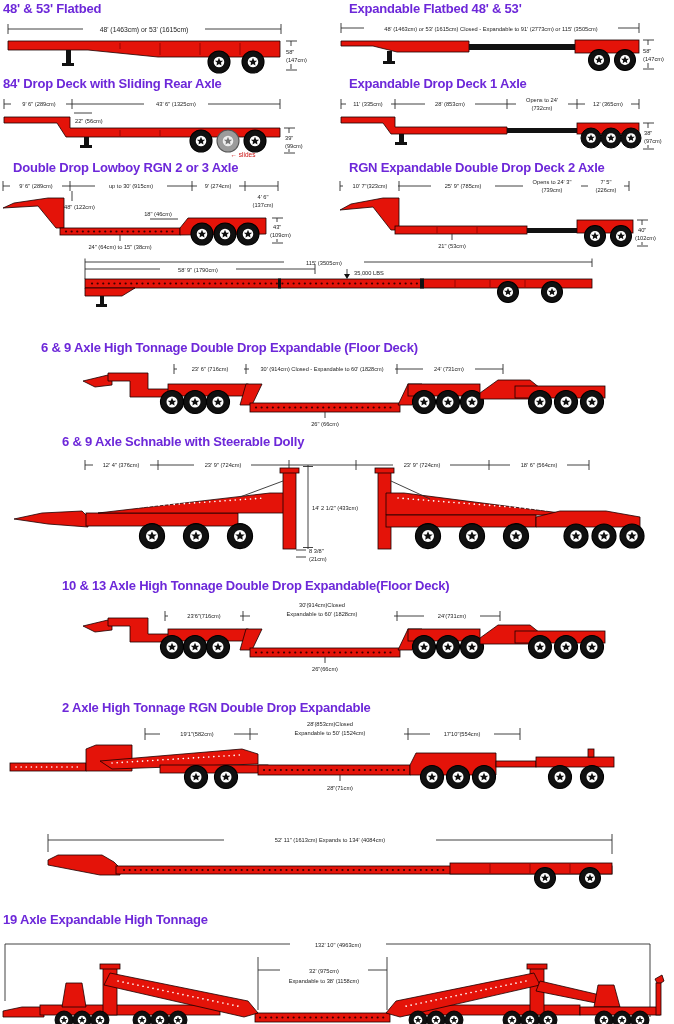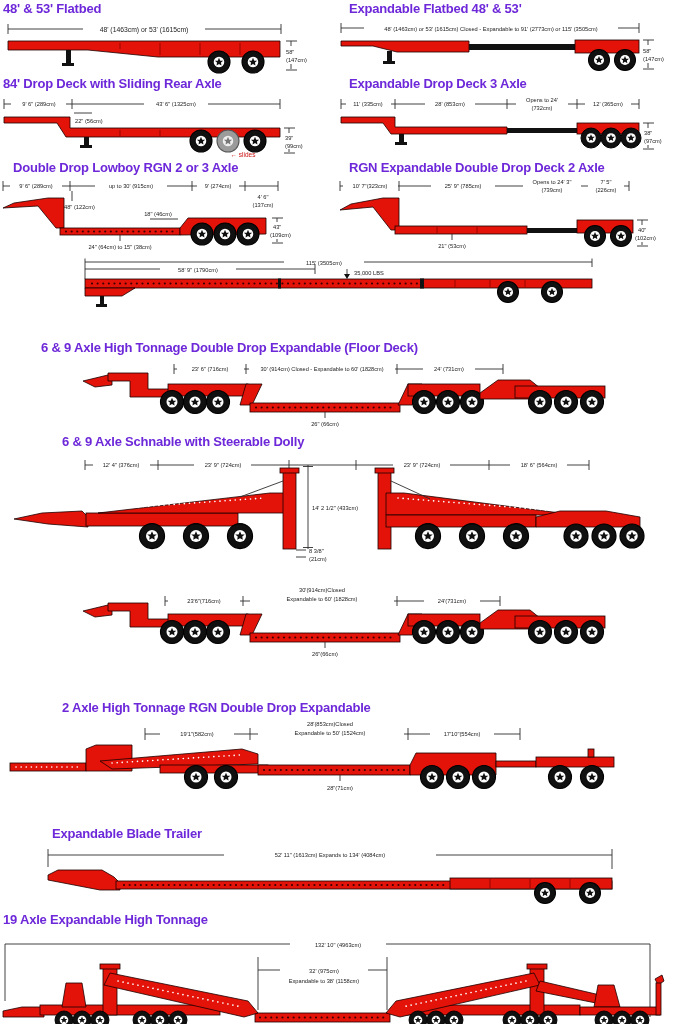--- a/index.html
+++ b/index.html
@@ -117,21 +117,21 @@
         <line class="d" x1="289" y1="35" x2="289" y2="40"></line>
       <text class="dt3" x="285" y="47">39"</text>
       <text class="dt3" x="285" y="55">(99cm)</text>
       <line class="d" x1="289" y1="56" x2="289" y2="59"></line>
         <line class="d" x1="284" y1="60" x2="295" y2="60"></line>
       <text class="note mid" x="243" y="64">← slides</text>
     </svg>
   </div>
 
   <div class="sec" style="left:337px;top:76px;width:337px">
-    <div class="title" style="margin:0 0 0 12px">Expandable Drop Deck 3 Axle</div>
+    <div class="title" style="margin:0 0 0 12px">Expandable Drop Deck 1 Axle</div>
     <svg width="337" height="66" style="margin-top:2px">
       <line class="d" x1="4" y1="11" x2="302" y2="11"></line>
       <line class="d" x1="4" y1="6" x2="4" y2="16"></line>
         <line class="d" x1="58" y1="6" x2="58" y2="16"></line>
         <line class="d" x1="170" y1="6" x2="170" y2="16"></line>
         <line class="d" x1="240" y1="6" x2="240" y2="16"></line>
         <line class="d" x1="302" y1="6" x2="302" y2="16"></line>
       <rect class="wbx" x="9" y="5.5" width="45" height="10"></rect>
       <text class="dt3 mid" x="31" y="13">11' (335cm)</text>
       <rect class="wbx" x="88" y="5.5" width="50" height="10"></rect>
@@ -349,20 +349,21 @@
       <use href="#wh" transform="translate(472,83) scale(1.25)"></use>
       <use href="#wh" transform="translate(516,83) scale(1.25)"></use>
       <path class="red" d="M536,64 L560,58 L606,58 L640,64 L640,74 L536,74 Z"></path>
       <use href="#wh" transform="translate(576,83) scale(1.2)"></use>
       <use href="#wh" transform="translate(604,83) scale(1.2)"></use>
       <use href="#wh" transform="translate(632,83) scale(1.2)"></use>
     </svg>
   </div>
 
   <div class="sec" style="left:0;top:578px;width:674px">
+    <div class="title" style="margin:0 0 0 62px">10 &amp; 13 Axle High Tonnage Double Drop Expandable(Floor Deck)</div>
     <svg width="674" height="78" style="margin-top:4px">
       <line class="d" x1="165" y1="19" x2="500" y2="19"></line>
       <line class="d" x1="165" y1="14" x2="165" y2="24"></line>
         <line class="d" x1="243" y1="14" x2="243" y2="24"></line>
         <line class="d" x1="397" y1="14" x2="397" y2="24"></line>
         <line class="d" x1="500" y1="14" x2="500" y2="24"></line>
       <rect class="wbx" x="168" y="13.5" width="72" height="10"></rect>
       <text class="dt3 mid" x="204" y="21">23'6"(716cm)</text>
       <rect class="wbx" x="250" y="2" width="144" height="20"></rect>
       <text class="dt3 mid" x="322" y="10">30'(914cm)Closed</text>
@@ -426,21 +427,20 @@
       <rect class="red" x="536" y="38" width="78" height="10"></rect>
       <rect class="red" x="588" y="30" width="6" height="8"></rect>
       <use href="#wh" transform="translate(560,58) scale(1.15)"></use>
       <use href="#wh" transform="translate(592,58) scale(1.15)"></use>
       <line class="d" x1="340" y1="56" x2="340" y2="62"></line>
       <text class="dt3 mid" x="340" y="71">28"(71cm)</text>
     </svg>
   </div>
 
   <div class="sec" style="left:0;top:826px;width:674px">
-    <div class="title" style="margin:0 0 0 52px">Expandable Blade Trailer</div>
     <svg width="674" height="64" style="margin-top:4px">
       <line class="d" x1="48" y1="10" x2="612" y2="10"></line>
       <line class="d" x1="48" y1="4" x2="48" y2="22"></line>
         <line class="d" x1="612" y1="4" x2="612" y2="24"></line>
       <rect class="wbx" x="224" y="4.5" width="212" height="10"></rect>
       <text class="dt3 mid" x="330" y="12">52' 11" (1613cm)  Expands to 134' (4084cm)</text>
       <path class="red" d="M48,30 L58,25 L102,25 L114,32 L120,38 L120,45 L100,45 L48,35 Z"></path>
       <rect class="red" x="116" y="36" width="496" height="8"></rect>
       <line class="riv" x1="124" y1="40" x2="448" y2="40"></line>
       <rect class="red" x="450" y="33" width="162" height="11"></rect>

